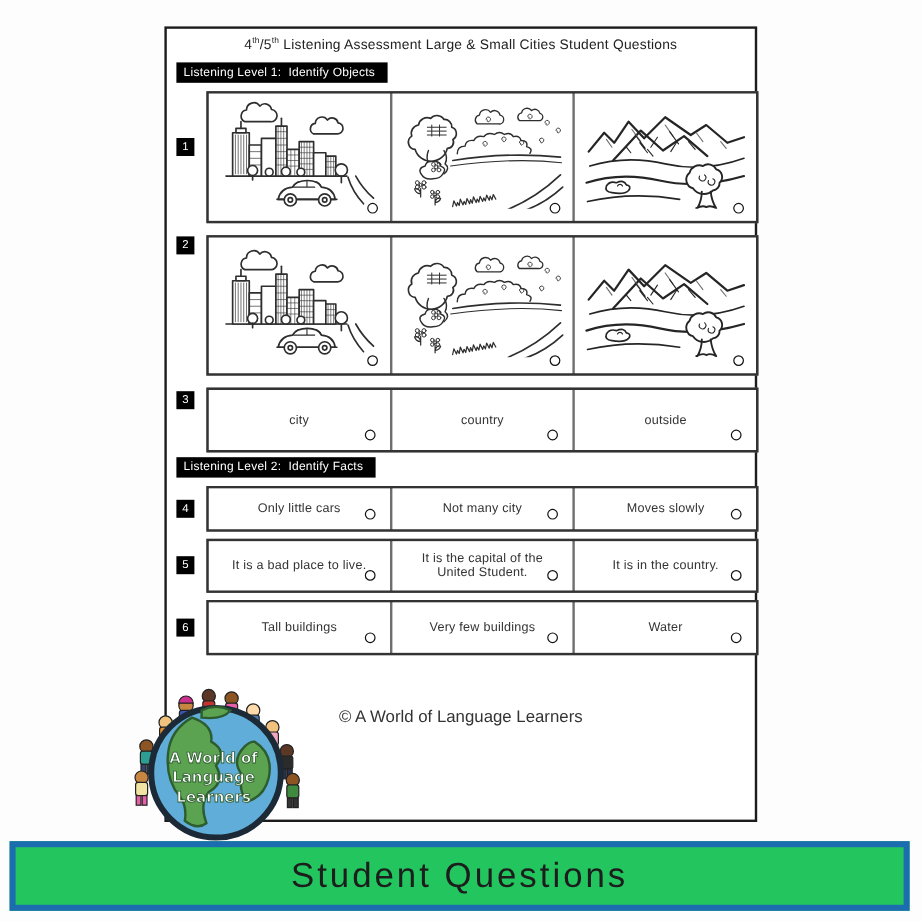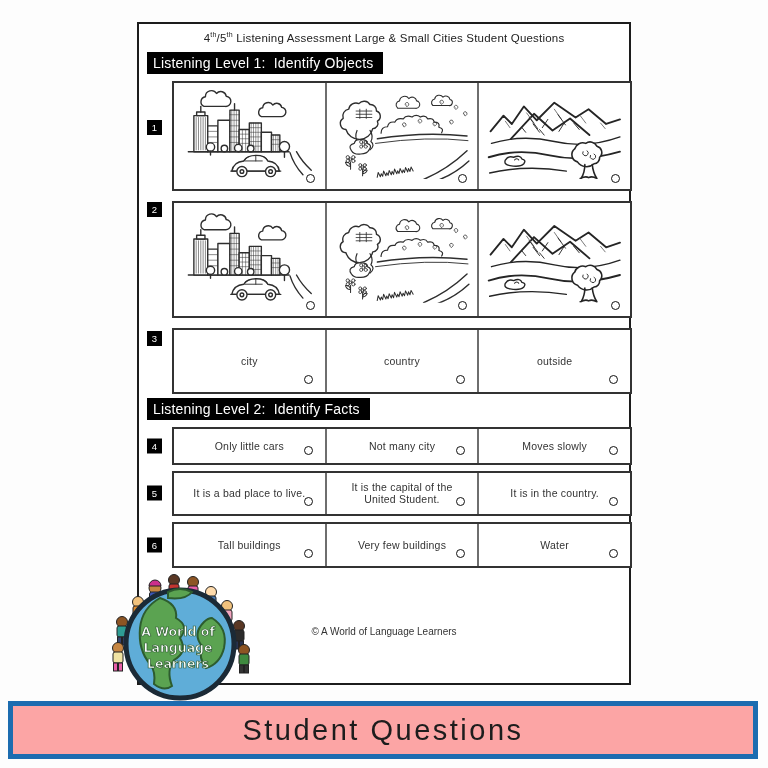--- a/index.html
+++ b/index.html
@@ -10,60 +10,60 @@
   .sheet {
     position:absolute; left:137px; top:22px; width:494px; height:663px;
     background:#ffffff; border:2px solid #1c1c1c; color:#2a2a2a; z-index:1;
   }
   .title { margin-top:7px; text-align:center; font-size:11.5px; letter-spacing:.2px; color:#222; }
   .title sup { font-size:7px; }
   .name-row { margin:10px 0 0 8px; font-size:11px; display:flex; align-items:flex-end; }
   .name-line { display:inline-block; width:212px; border-bottom:1.4px solid #222; height:12px; margin-left:2px; }
   .section-label {
     display:inline-block; margin:8px 0 0 8px; background:#000; color:#fff;
-    font-size:14px; padding:3px 10px 3px 6px; white-space:pre; letter-spacing:.2px;
+    font-size:10px; padding:3px 10px 3px 6px; white-space:pre; letter-spacing:.2px;
   }
   .section-label.lv2 { margin-top:4px; }
 
   
   .q-row { display:flex; margin-left:0; }
   .num-col { width:33px; flex:none; position:relative; }
   .q-num {
     position:absolute; left:8px; width:15px; height:15px; background:#000; color:#fff;
     font-size:9.5px; display:flex; align-items:center; justify-content:center;
   }
   .num-r1 { top:39px; } .num-r2 { top:1px; } .num-r3 { top:3px; }
   .num-mid { top:50%; transform:translateY(-50%); }
   .q-table {
     width:460px; flex:none; display:grid; grid-template-columns:1fr 1fr 1fr;
     gap:2px; background:#6e6e6e; border:2px solid #333;
   }
   .mt7{margin-top:7px;} .mt10{margin-top:10px;} .mt6{margin-top:6px;}
-  .r1 .q-table{ height:110px; } .r2 .q-table{ height:117px; } .r3 .q-table{ height:66px; }
+  .r1 .q-table{ height:110px; } .r2 .q-table{ height:117px; } .r3 .q-table{ height:54px; }
   .r4 .q-table{ height:38px; } .r5 .q-table{ height:45px; } .r6 .q-table{ height:46px; }
   .cell {
     position:relative; background:#fff; display:flex; align-items:center; justify-content:center;
     font-size:10.5px; text-align:center; padding:2px 14px; color:#333; letter-spacing:.2px;
   }
   .cell.img { padding:4px 6px 10px 6px; }
   .cell svg.scene { width:100%; height:100%; }
   .bubble {
     position:absolute; right:10px; bottom:6px; width:9px; height:9px;
     border:1.7px solid #111; border-radius:50%; background:#fff;
   }
   .r3 .bubble, .r4 .bubble, .r5 .bubble, .r6 .bubble { bottom:8px; right:12px; }
 
-  .sheet-footer { margin-top:58px; text-align:center; font-size:10px; color:#333; }
+  .sheet-footer { margin-top:43px; text-align:center; font-size:14px; color:#333; }
 
   
   .logo { position:absolute; left:108px; top:556px; width:150px; height:150px; z-index:5; }
 
   
   .banner {
-    position:absolute; left:8px; top:701px; width:750px; height:58px; background:#fca5a5;
+    position:absolute; left:8px; top:701px; width:750px; height:58px; background:#22c55e;
     border:5px solid #1c6cb0; z-index:10; display:flex; align-items:center; justify-content:center;
   }
   .banner-text { font-size:29px; color:#1d1d1d; letter-spacing:2.5px; font-family:"Liberation Sans", sans-serif; }
 </style>
 </head>
 <body>
 
 <svg width="0" height="0" style="position:absolute" aria-hidden="true">
   <defs>
     <symbol id="scene-city" viewBox="0 0 300 200">

